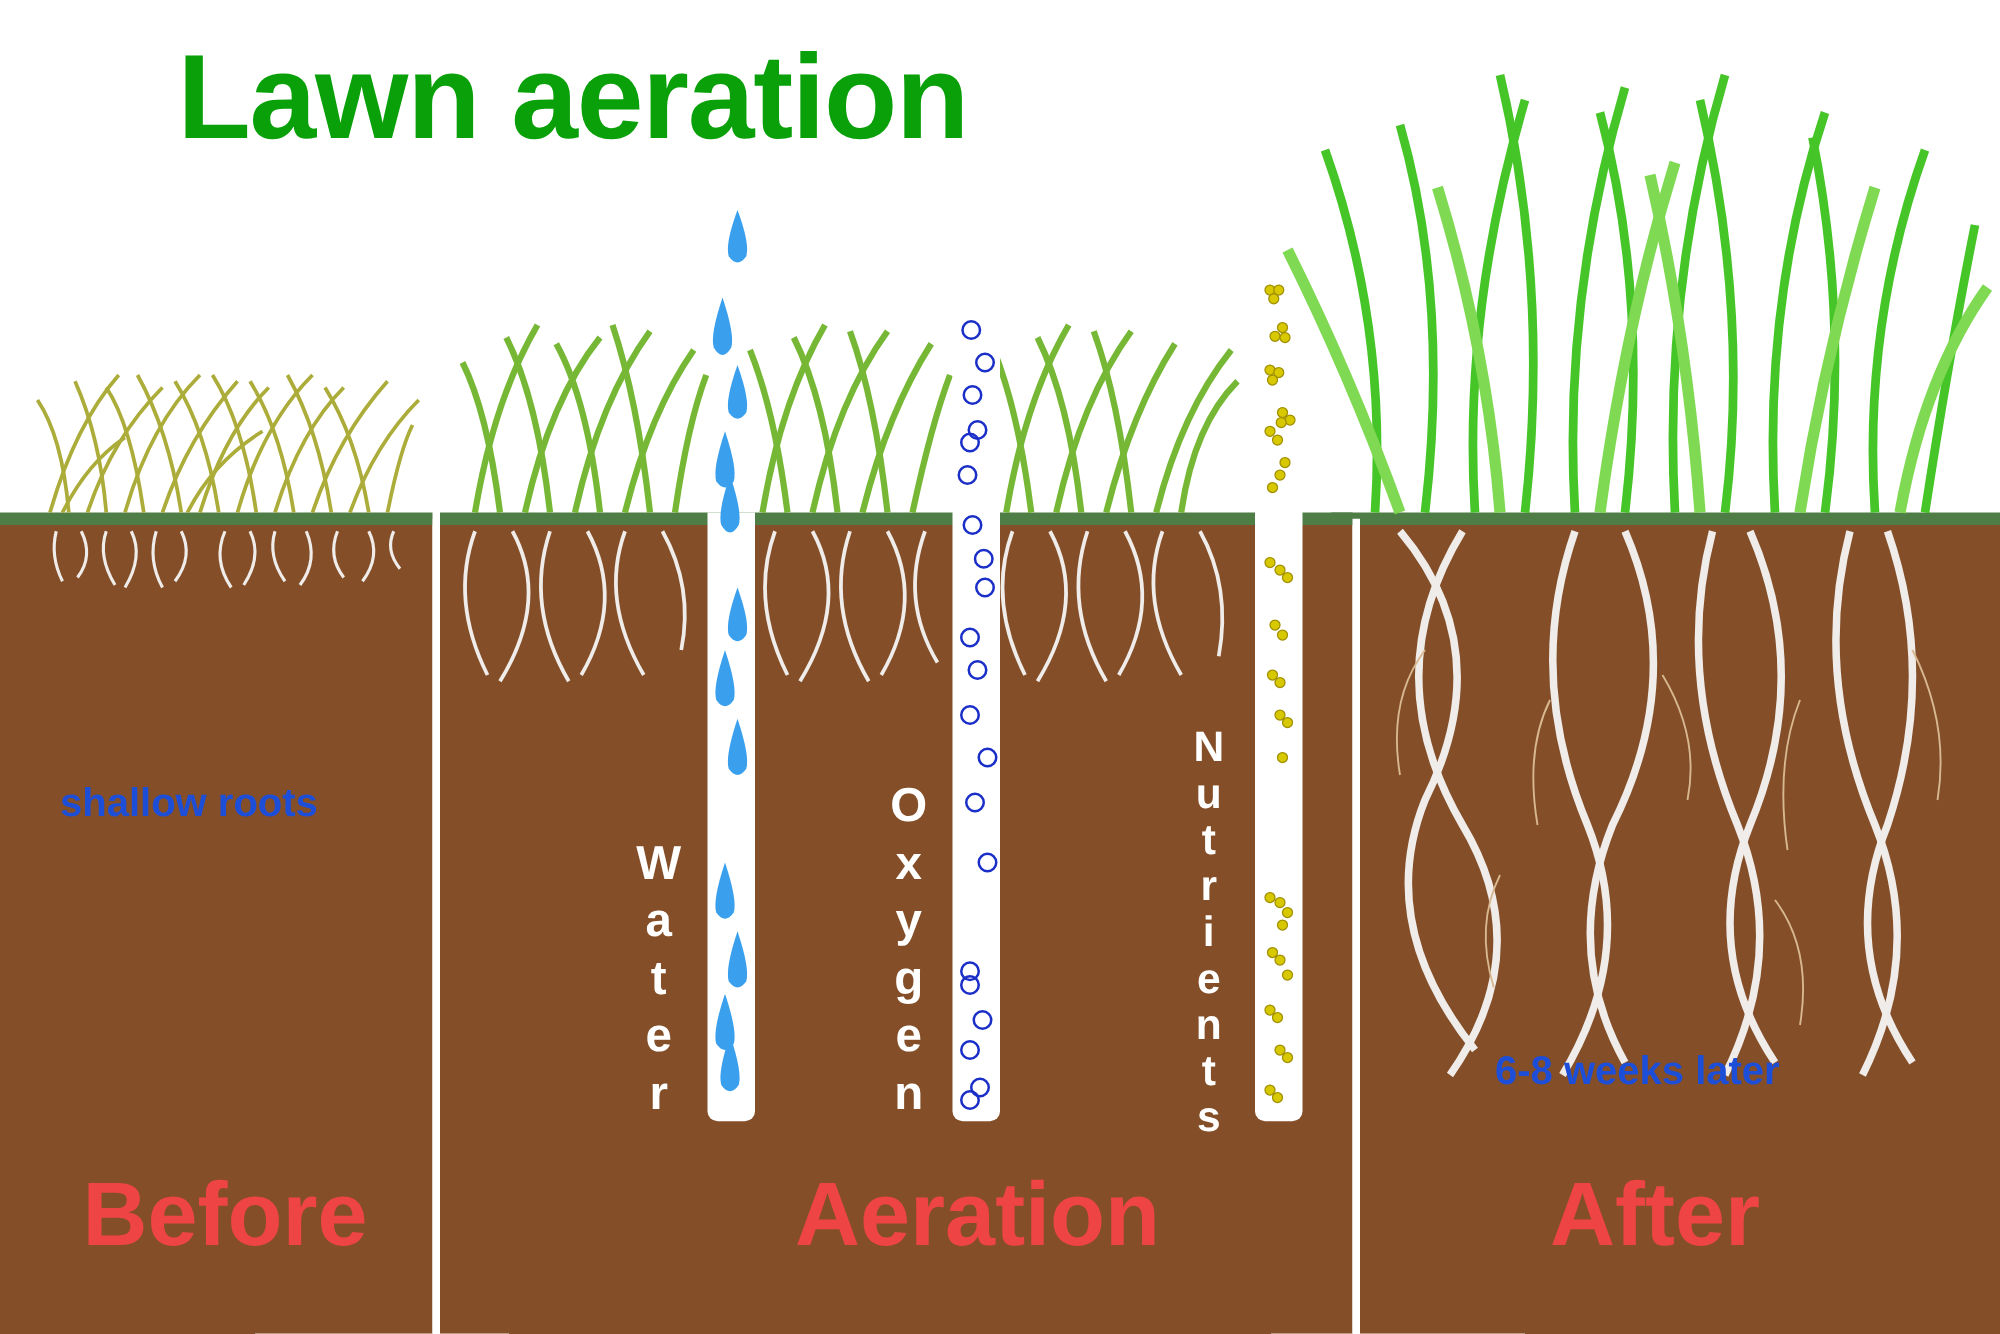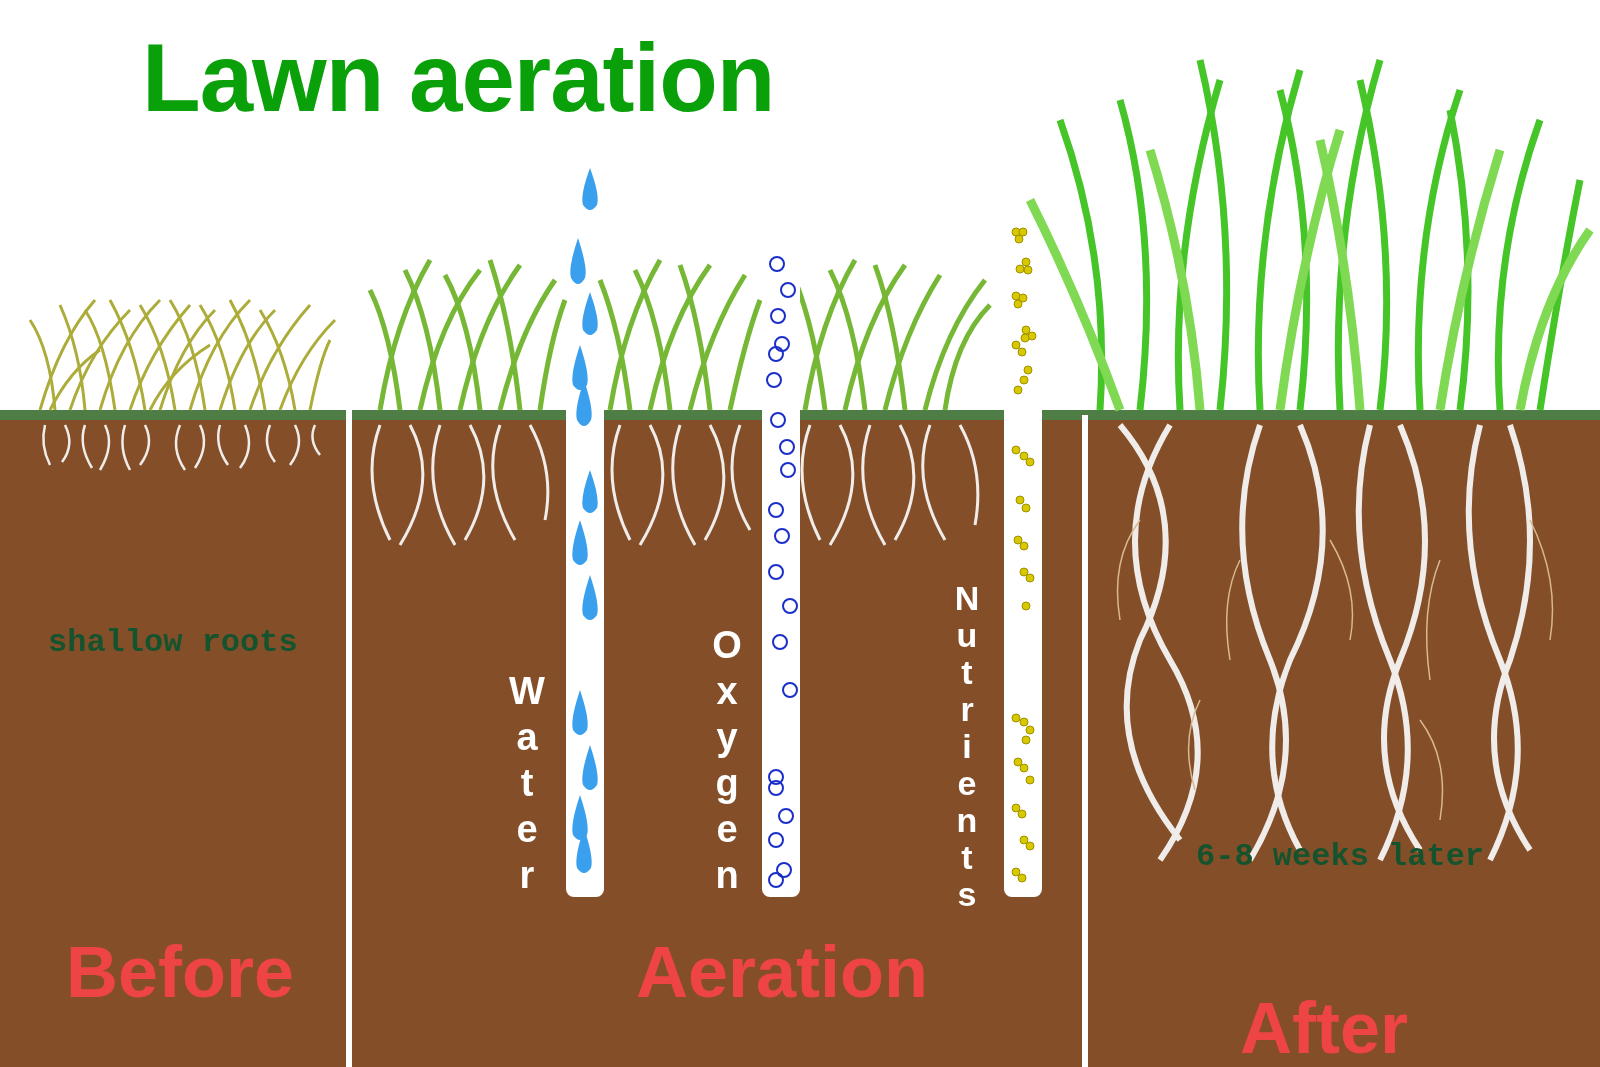--- a/index.html
+++ b/index.html
@@ -2,21 +2,21 @@
 <html><head>
   <meta charset="utf-8">
   <style>
     html, body { margin:0; padding:0; }
     body { width:1600px; height:1067px; position:relative; overflow:hidden; background:#ffffff; font-family:"Liberation Sans", sans-serif; }
     .title { position:absolute; left:142px; top:30px; font-size:96px; font-weight:bold; color:#0aa00a; letter-spacing:-1px; line-height:1;text-align:right; }
     .soil { position:absolute; top:415px; height:652px; background:#844f28; }
     .turf { position:absolute; top:410px; height:10px; background:#4e7d46; }
     .divider { position:absolute; top:415px; width:6px; height:652px; background:#ffffff; }
     .label-big { position:absolute; color:#ef4444; font-weight:bold; font-size:72px; line-height:1; }
-    .label-small { position:absolute; color:#14532d; font-weight:bold; font-size:32px; line-height:1.55;font-family:Liberation Mono, monospace; }
+    .label-small { position:absolute; color:#1d4ed8; font-weight:bold; font-size:32px; line-height:1.55; }
     .vertical { position:absolute; color:#ffffff; font-weight:bold; font-size:38px; line-height:46px; text-align:center; width:40px; }
     .vertical span { display:block; }
     .tube { position:absolute; background:#ffffff; border-radius:0 0 8px 8px; width:38px; }
     svg { position:absolute; left:0; top:0; }
   </style>
 </head>
 <body>
 
 <div class="title">Lawn aeration</div>
 
@@ -282,13 +282,13 @@
   <span>r</span>
   <span>i</span>
   <span>e</span>
   <span>n</span>
   <span>t</span>
   <span>s</span>
 </div>
 <div class="label-big" style="left:636px;top:936px;">Aeration</div>
 
 <div class="label-small" style="left:1196px;top:832px;">6-8 weeks later</div>
-<div class="label-big" style="left:1240px;top:992px;">After</div>
+<div class="label-big" style="left:1240px;top:936px;">After</div>
 
 </body></html>

